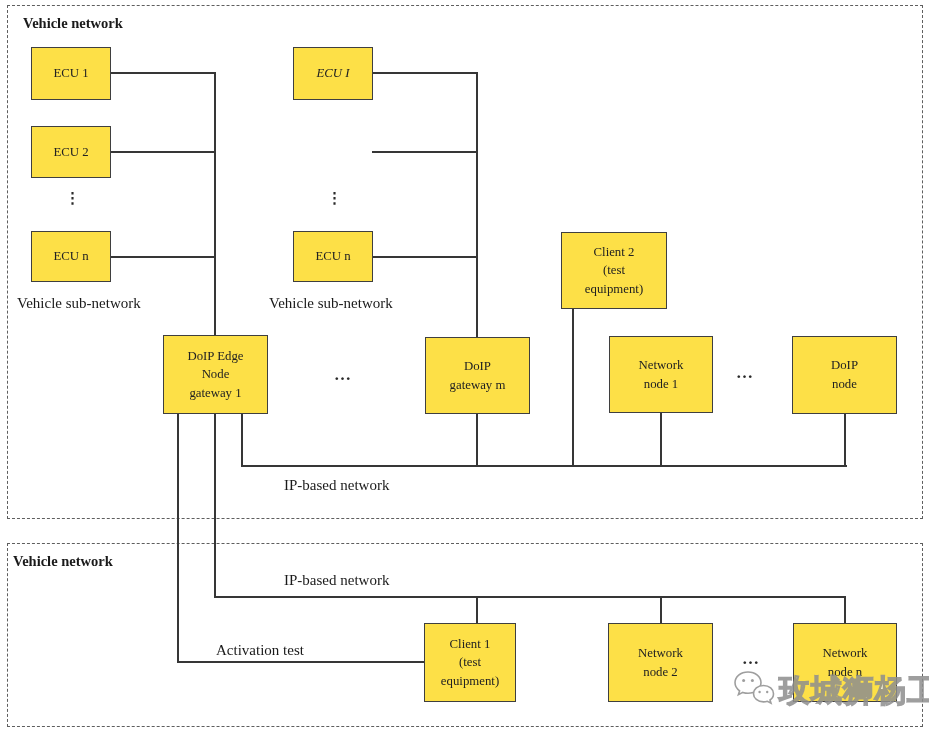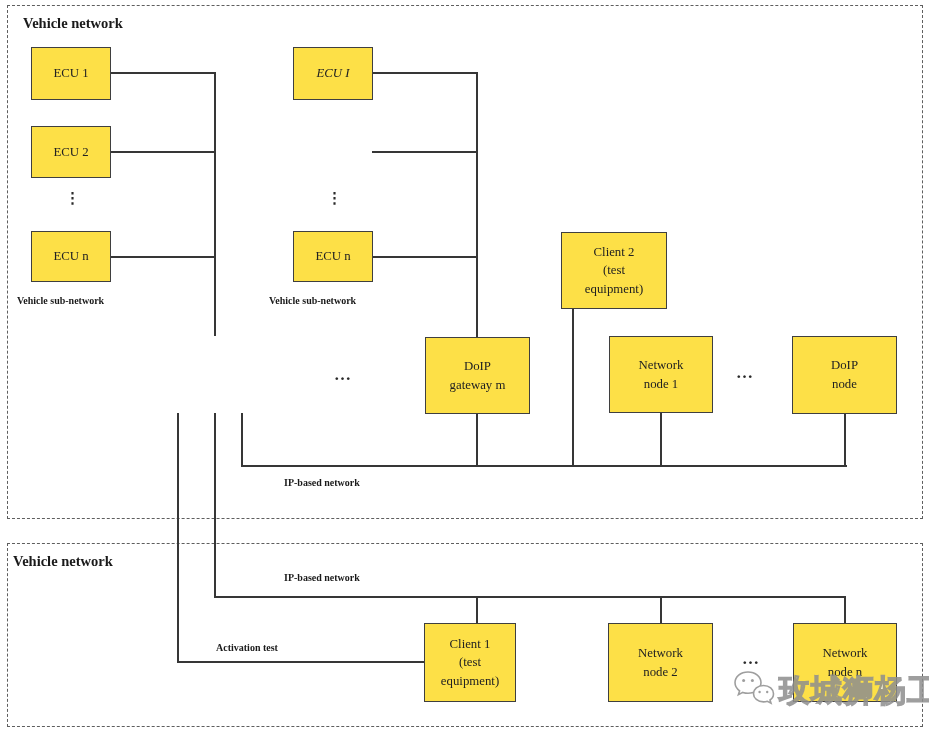--- a/index.html
+++ b/index.html
@@ -8,21 +8,21 @@
     font-family:"Liberation Serif","DejaVu Serif",serif;color:#1a1a1a;overflow:hidden;
   }
   .region{position:absolute;border:1.6px dashed #5f5f5f;background:transparent;}
   .region-label{position:absolute;font-weight:bold;font-size:14.5px;color:#1a1a1a;white-space:nowrap;}
   .node{
     position:absolute;box-sizing:border-box;border:1.4px solid #3f3f3f;background:#fde047;
     display:flex;align-items:center;justify-content:center;text-align:center;
     font-size:12.8px;line-height:1.45;white-space:pre-line;color:#222;
   }
   .ln{position:absolute;background:#363636;}
-  .lbl{position:absolute;font-weight:bold;font-size:10px;white-space:nowrap;color:#1a1a1a;}
+  .lbl{position:absolute;font-weight:normal;font-size:15px;white-space:nowrap;color:#1a1a1a;}
   .vdots{position:absolute;font-size:15px;font-weight:bold;color:#2a2a2a;line-height:1;}
   .hdots{position:absolute;font-size:17px;font-weight:bold;color:#2a2a2a;line-height:1;letter-spacing:1px;}
   .watermark{
     position:absolute;left:733px;top:666px;display:flex;align-items:center;gap:4px;
     opacity:.85;pointer-events:none;
   }
   .watermark .wm-text{
     font-family:"DejaVu Sans","Liberation Sans",sans-serif;
     font-size:31px;font-weight:bold;letter-spacing:1px;line-height:1;
     color:#ffffff;-webkit-text-stroke:1.3px #8e8e8e;white-space:nowrap;
@@ -70,20 +70,23 @@
   <div class="node" style="left:31px;top:126px;width:80px;height:52px;">ECU 2</div>
   <div class="node" style="left:31px;top:231px;width:80px;height:51px;">ECU n</div>
 
   <div class="node" style="left:293px;top:47px;width:80px;height:53px;font-style:italic;">ECU I</div>
   <div class="node" style="left:293px;top:231px;width:80px;height:51px;">ECU n</div>
 
   <div class="node" style="left:523px;top:232px;width:106px;height:77px;margin-left:38px;">Client 2
 (test
 equipment)</div>
 
+  <div class="node" style="left:163px;top:335px;width:105px;height:79px;">DoIP Edge
+Node
+gateway 1</div>
   <div class="node" style="left:425px;top:337px;width:105px;height:77px;">DoIP
 gateway m</div>
   <div class="node" style="left:609px;top:336px;width:104px;height:77px;">Network
 node 1</div>
   <div class="node" style="left:792px;top:336px;width:105px;height:78px;">DoIP
 node</div>
 
   <div class="node" style="left:424px;top:623px;width:92px;height:79px;">Client 1
 (test
 equipment)</div>

